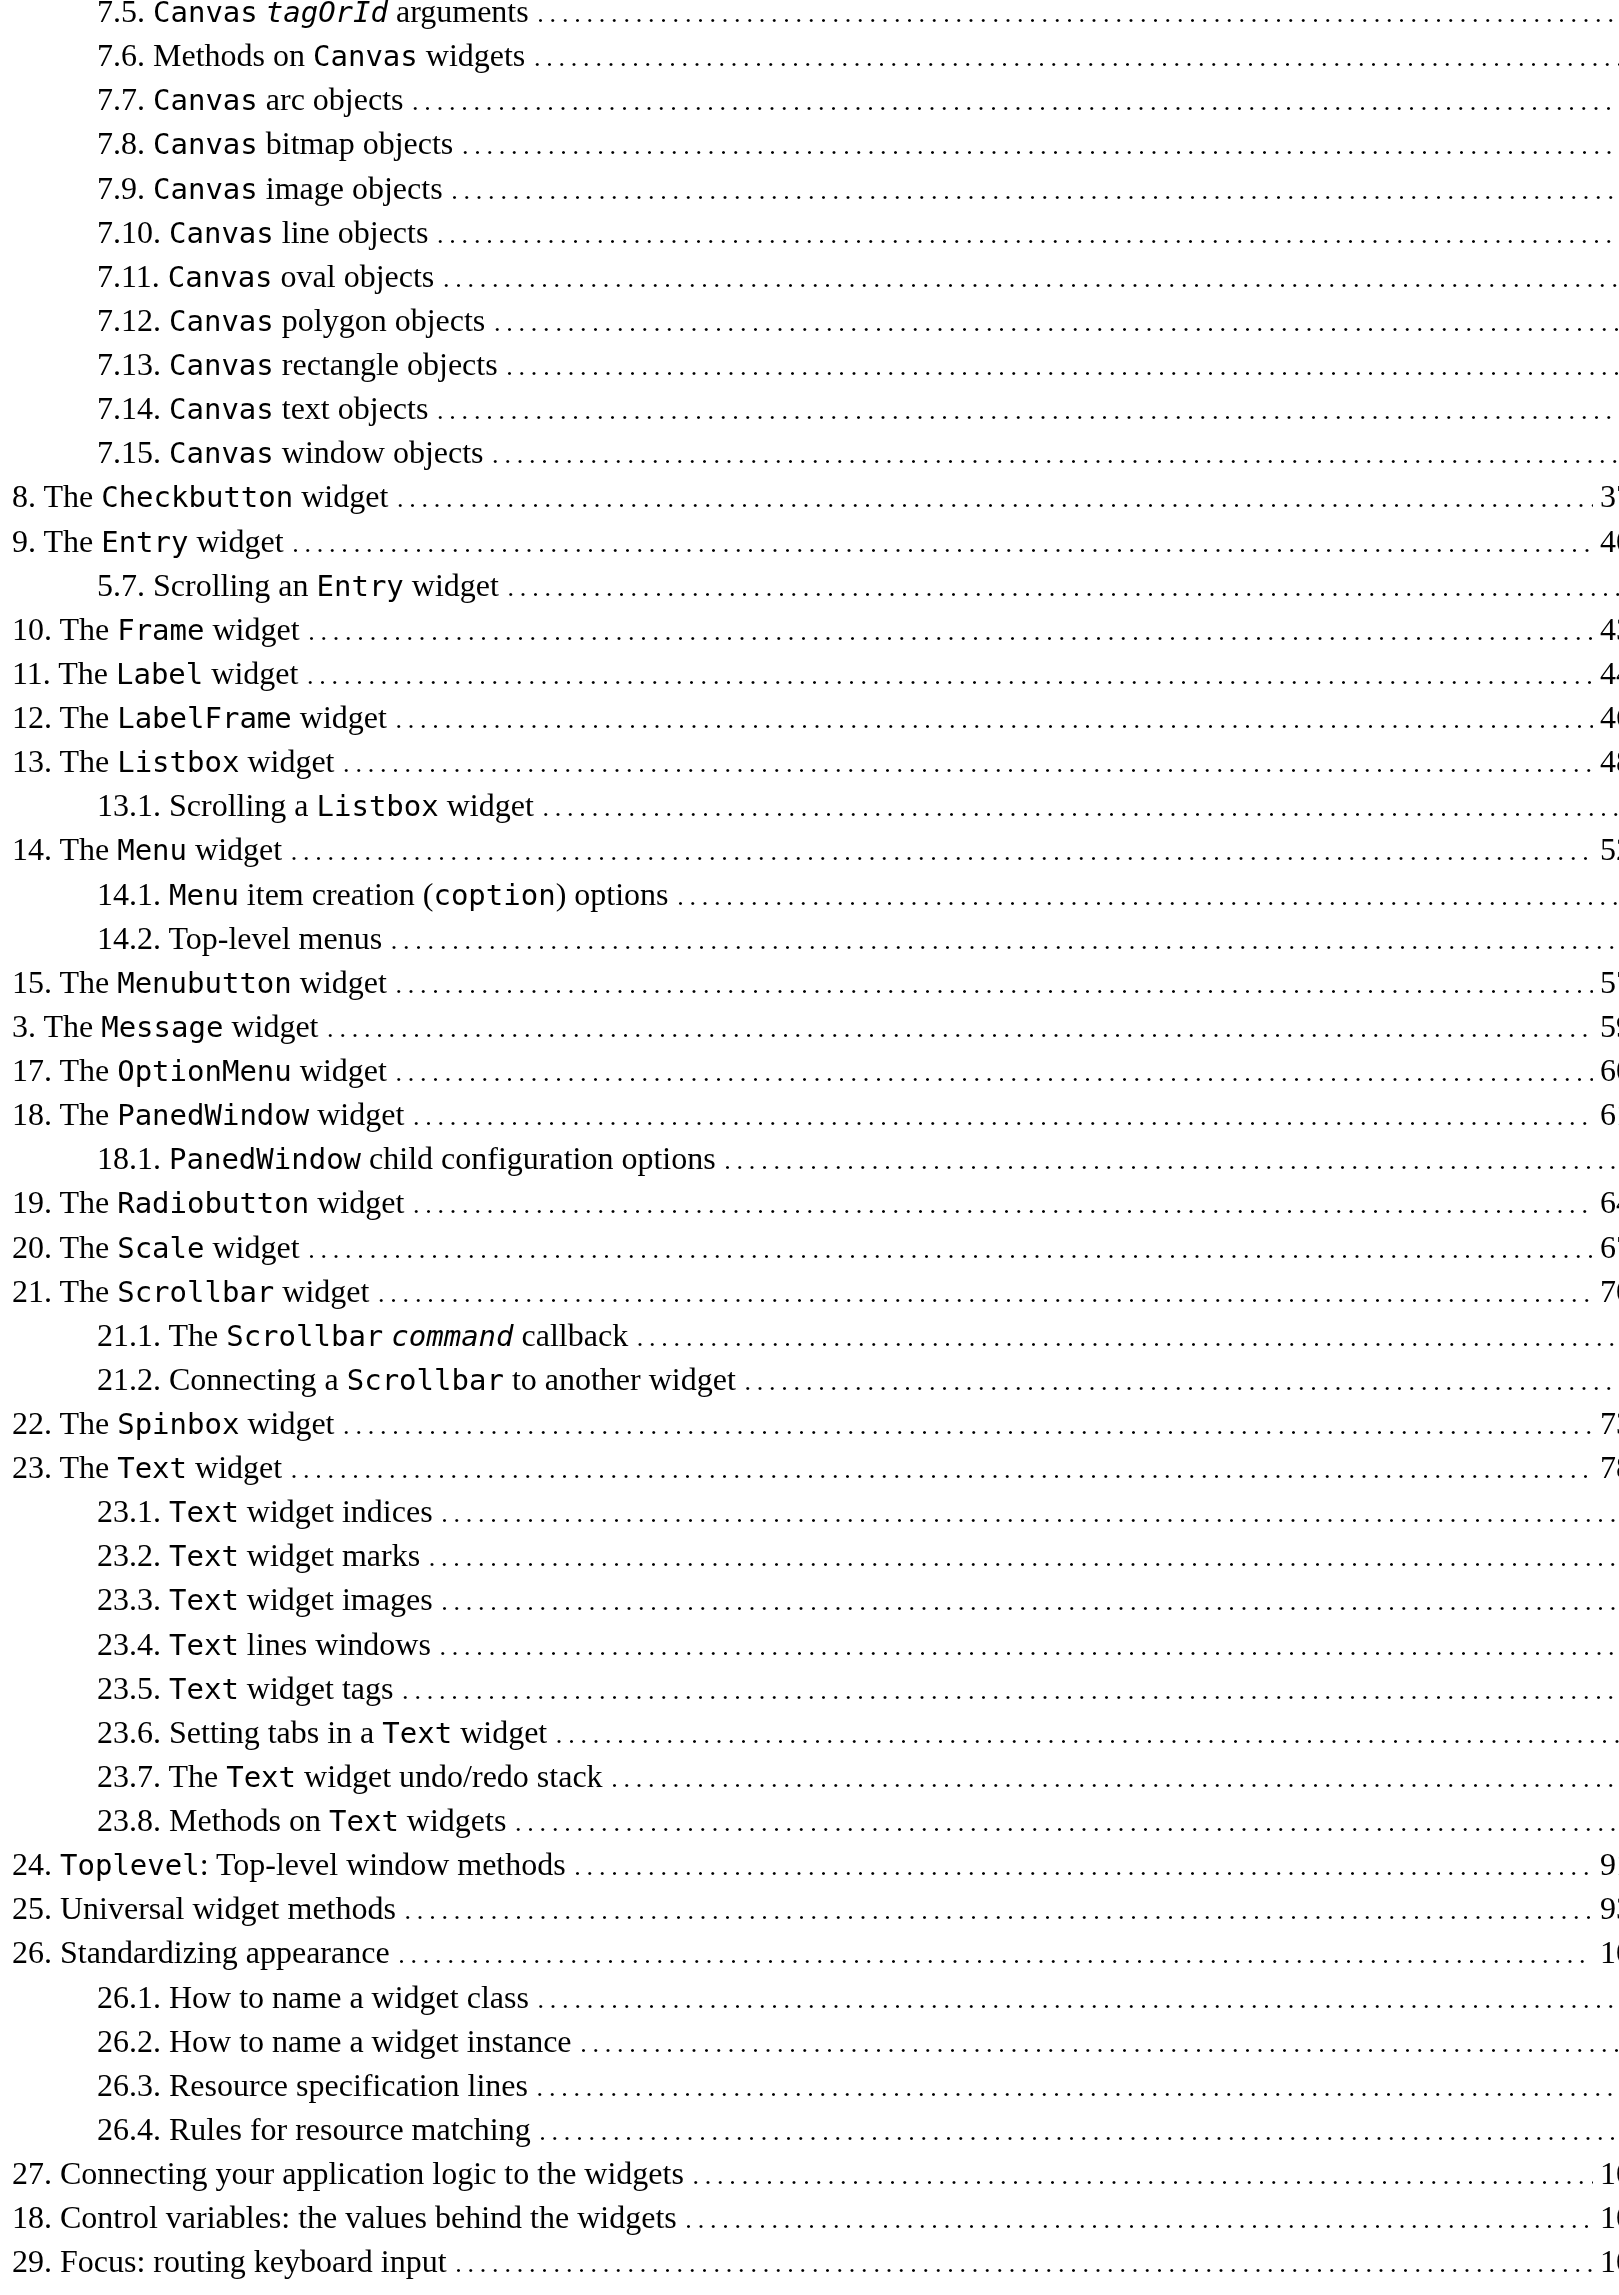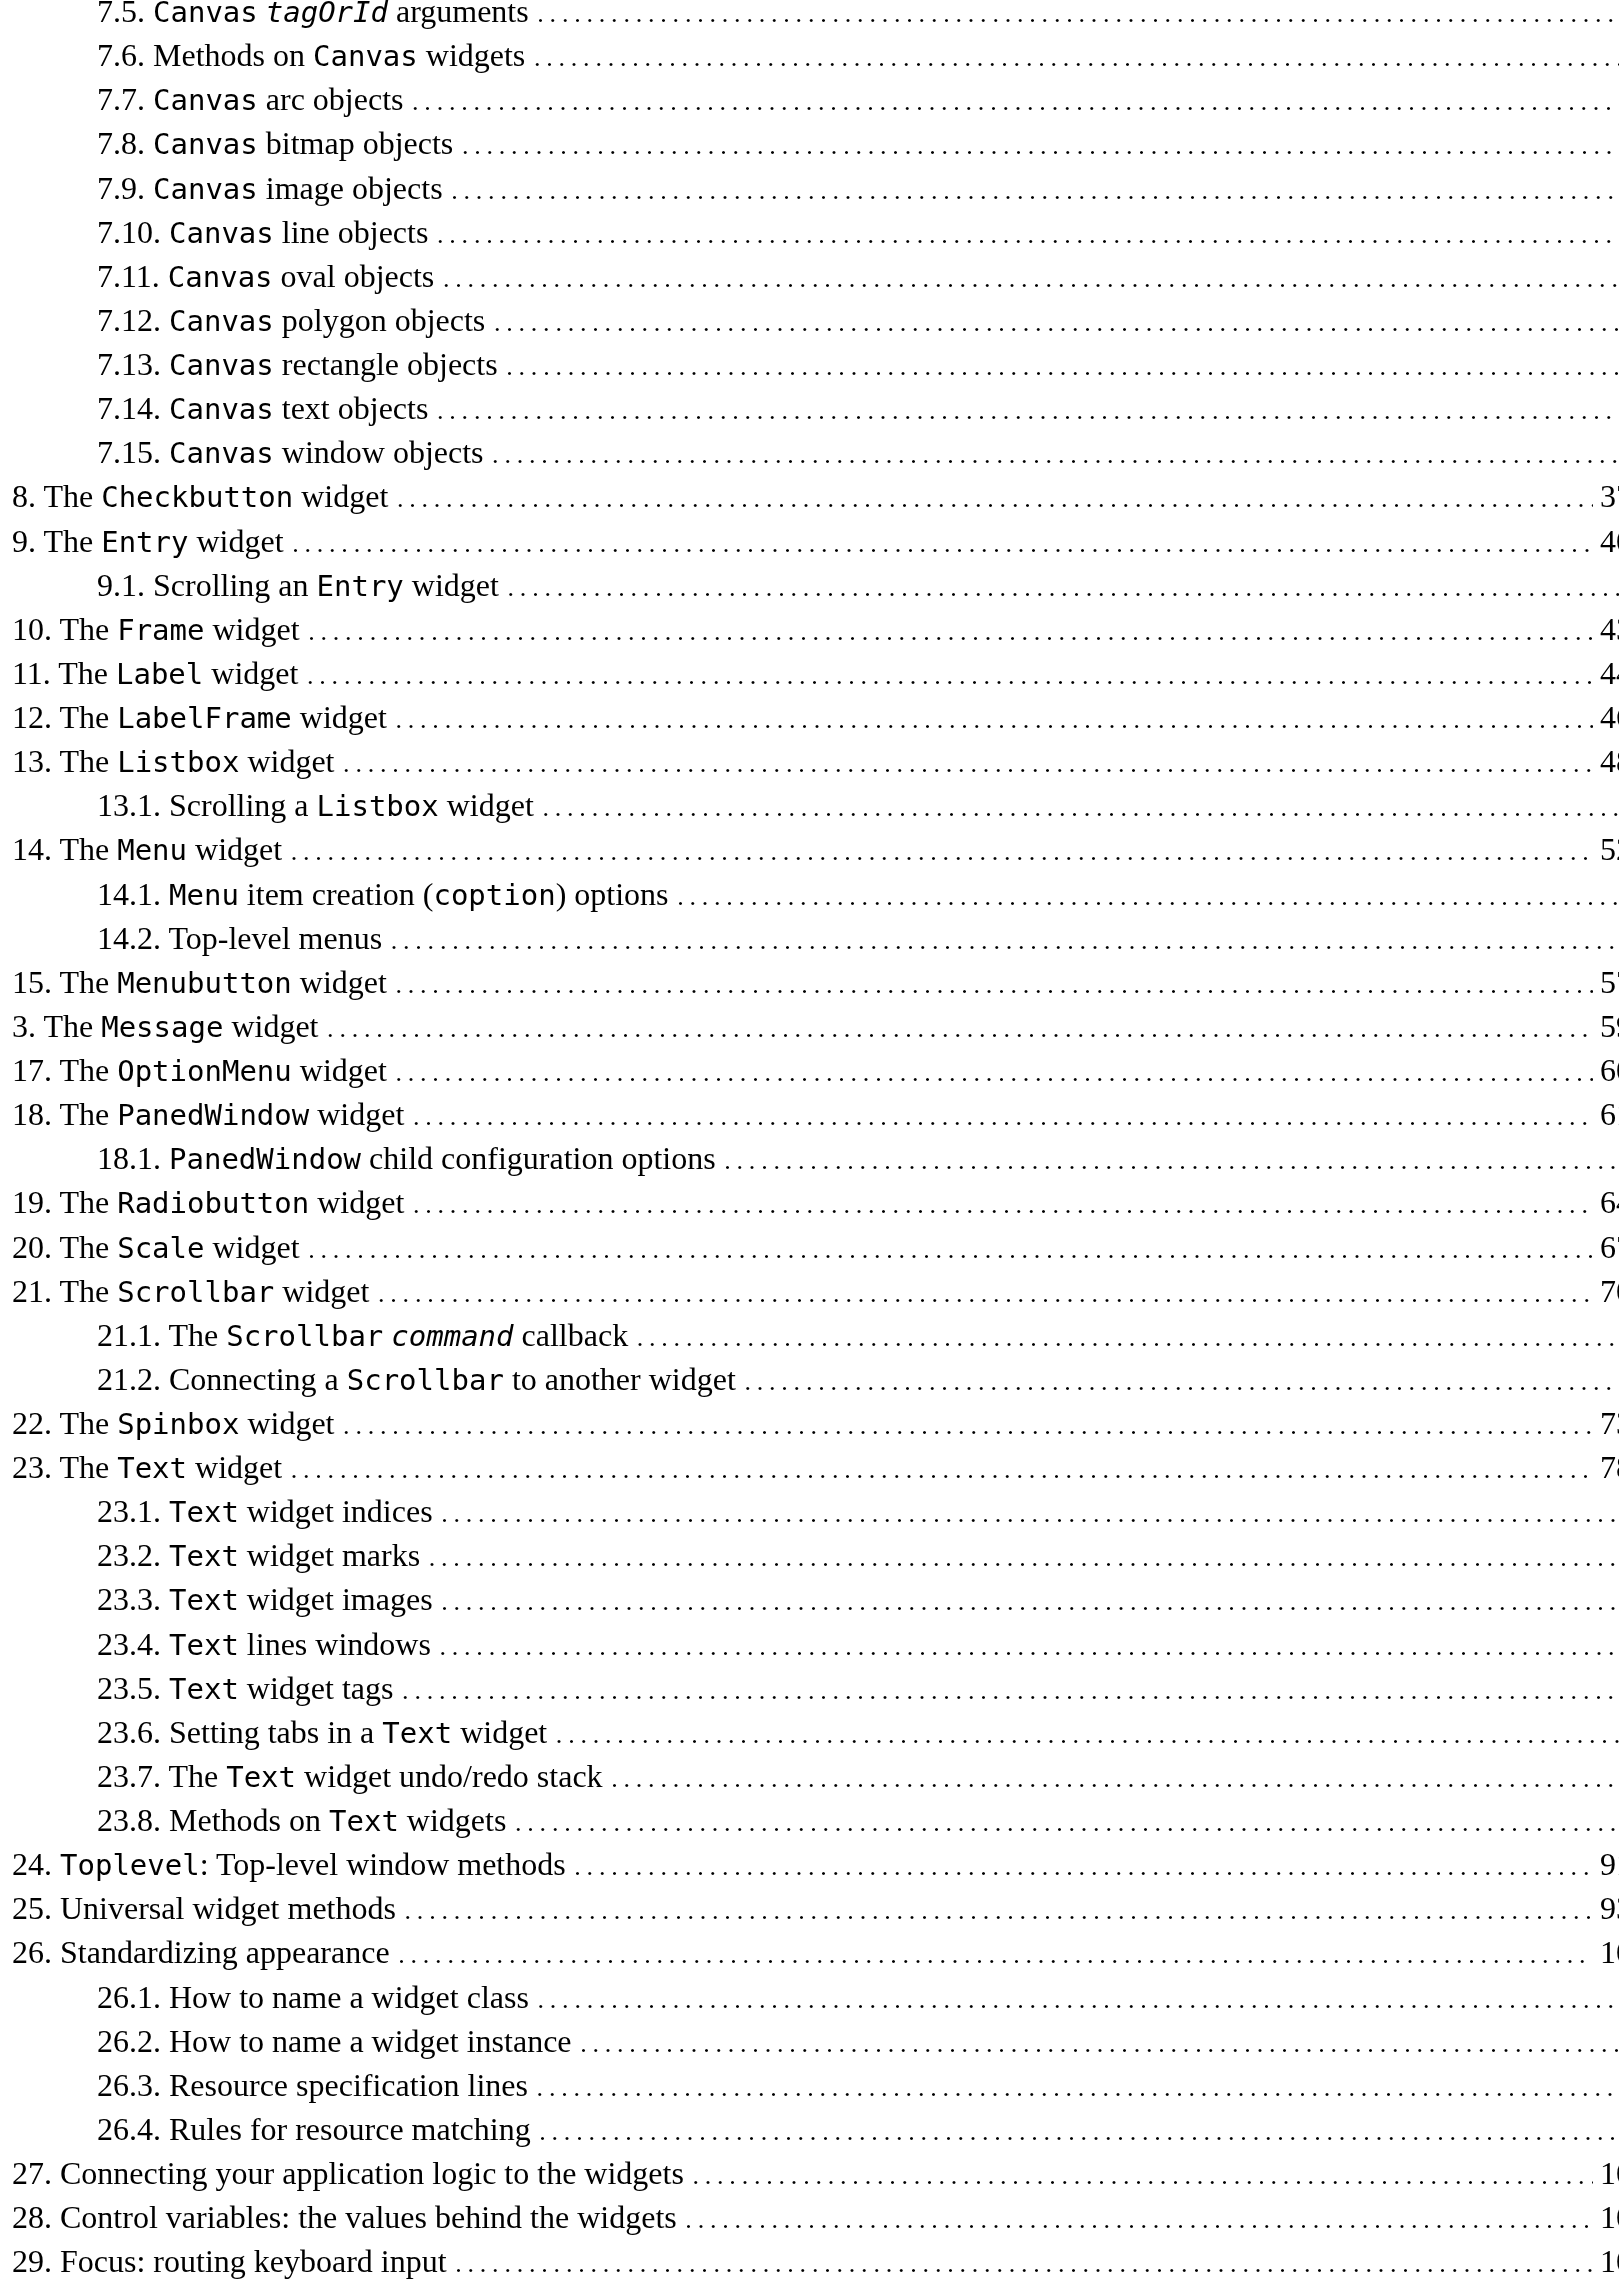--- a/index.html
+++ b/index.html
@@ -77,21 +77,21 @@
       <span class="title"><span class="serif" style="white-space: pre;">8. The </span><span class="mono" style="white-space: pre;">Checkbutton</span><span class="serif" style="white-space: pre;"> widget</span></span>
       <span class="leader"></span>
       <span class="page">37</span>
     </div>
     <div class="row l1" style="top: 523px;">
       <span class="title"><span class="serif" style="white-space: pre;">9. The </span><span class="mono" style="white-space: pre;">Entry</span><span class="serif" style="white-space: pre;"> widget</span></span>
       <span class="leader"></span>
       <span class="page">40</span>
     </div>
     <div class="row l2" style="top: 567px;">
-      <span class="title"><span class="serif" style="white-space: pre;">9.1. Scrolling an </span><span class="mono" style="white-space: pre;">Entry</span><span class="serif" style="white-space: pre;"> widget</span></span>
+      <span class="title"><span class="serif" style="white-space: pre;">5.7. Scrolling an </span><span class="mono" style="white-space: pre;">Entry</span><span class="serif" style="white-space: pre;"> widget</span></span>
       <span class="leader"></span>
     </div>
     <div class="row l1" style="top: 611px;">
       <span class="title"><span class="serif" style="white-space: pre; margin-top: 24px;">10. The </span><span class="mono" style="white-space: pre;">Frame</span><span class="serif" style="white-space: pre;"> widget</span></span>
       <span class="leader"></span>
       <span class="page">43</span>
     </div>
     <div class="row l1" style="top: 655px;">
       <span class="title"><span class="serif" style="white-space: pre;">11. The </span><span class="mono" style="white-space: pre;">Label</span><span class="serif" style="white-space: pre;"> widget</span></span>
       <span class="leader"></span>
@@ -243,21 +243,21 @@
     <div class="row l2" style="top: 2111px;">
       <span class="title"><span class="serif" style="white-space: pre;">26.4. Rules for resource matching</span></span>
       <span class="leader"></span>
     </div>
     <div class="row l1" style="top: 2155px;">
       <span class="title"><span class="serif" style="white-space: pre;">27. Connecting your application logic to the widgets</span></span>
       <span class="leader"></span>
       <span class="page">104</span>
     </div>
     <div class="row l1" style="top: 2199px;">
-      <span class="title"><span class="serif" style="white-space: pre;">28. Control variables: the values behind the widgets</span></span>
+      <span class="title"><span class="serif" style="white-space: pre;">18. Control variables: the values behind the widgets</span></span>
       <span class="leader"></span>
       <span class="page">104</span>
     </div>
     <div class="row l1" style="top: 2243px;">
       <span class="title"><span class="serif" style="white-space: pre;">29. Focus: routing keyboard input</span></span>
       <span class="leader"></span>
       <span class="page">106</span>
     </div>
   </div>
 

